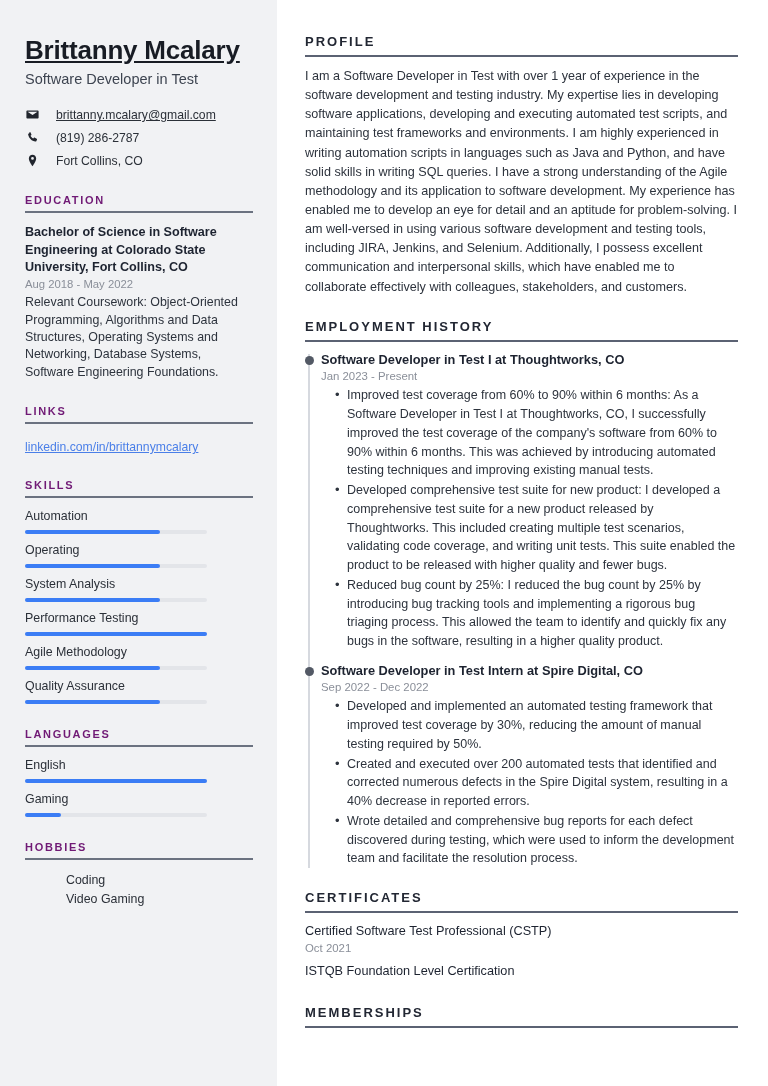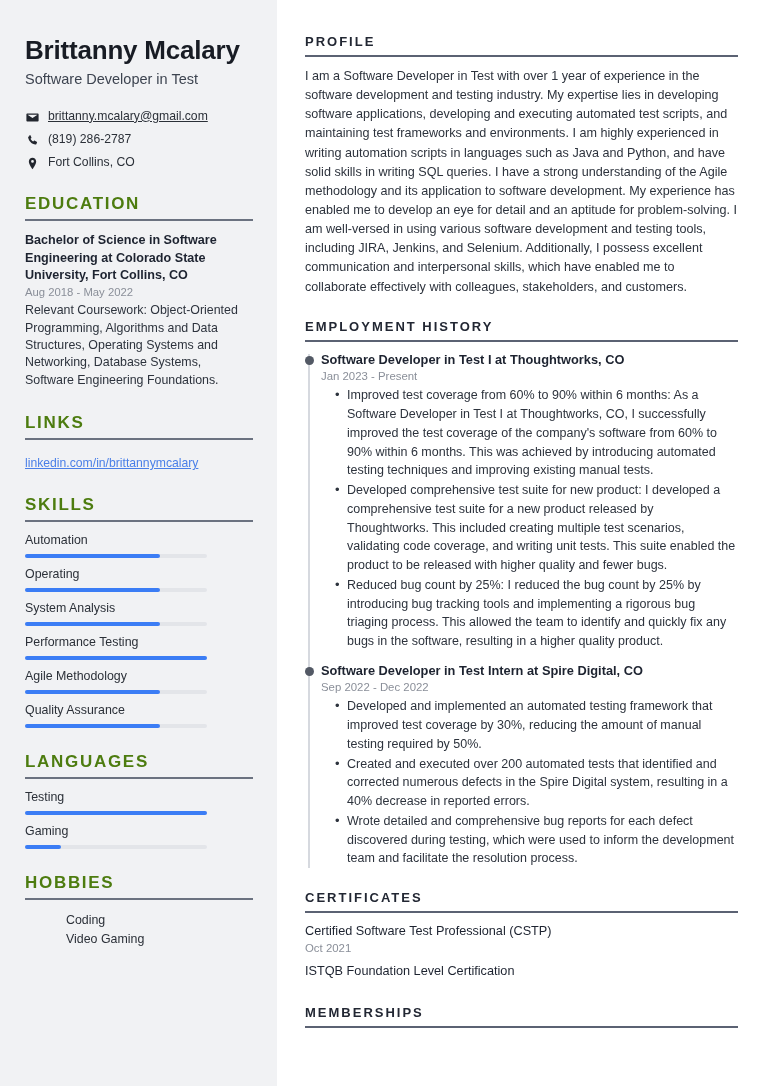--- a/index.html
+++ b/index.html
@@ -33,37 +33,38 @@
     padding: 36px 24px 10px 25px;
     overflow: hidden;
   }
 
   .name {
     font-size: 26px;
     line-height: 1.14;
     font-weight: bold;
     color: #181c24;
     letter-spacing: -0.2px;
+    text-decoration: underline;
   }
 
   .job-title {
     font-size: 14.5px;
     color: #3d4450;
     margin-top: 4px;
     line-height: 1.3;
   }
 
   .contact-list {
     margin-top: 20px;
   }
 
   .contact-row {
     display: flex;
-    align-items: flex-end;
-    gap: 9px;
+    align-items: flex-start;
+    gap: 17px;
     margin-bottom: 7px;
     min-height: 16px;
   }
 
   .contact-row .ico {
     width: 14px;
     flex: 0 0 14px;
     display: flex;
     align-items: center;
     justify-content: center;
@@ -78,24 +79,24 @@
 
   a.link, .contact-row a {
     color: #4a7fe8;
     text-decoration: underline;
     font-size: 12.2px;
   }
 
   .side-section { margin-top: 24px; }
 
   .side-heading {
-    font-size: 17px;
+    font-size: 11px;
     font-weight: bold;
     letter-spacing: 1.7px;
-    color: #4d7c0f;
+    color: #701a75;
     padding-bottom: 5px;
   }
 
   .side-rule {
     height: 2px;
     background: #6b7280;
     margin-bottom: 11px;
   }
 
   .edu-degree {
@@ -359,21 +360,21 @@
           <div class="meter-fill" style="width: 74%;"></div>
         </div>
       </div>
     </section>
 
     <section class="side-section">
       <div class="side-heading">LANGUAGES</div>
       <div class="side-rule"></div>
 
       <div class="meter-item">
-        <div class="meter-label">Testing</div>
+        <div class="meter-label">English</div>
         <div class="meter-track">
           <div class="meter-fill" style="width: 100%;"></div>
         </div>
       </div>
       <div class="meter-item">
         <div class="meter-label">Gaming</div>
         <div class="meter-track">
           <div class="meter-fill" style="width: 20%;"></div>
         </div>
       </div>

